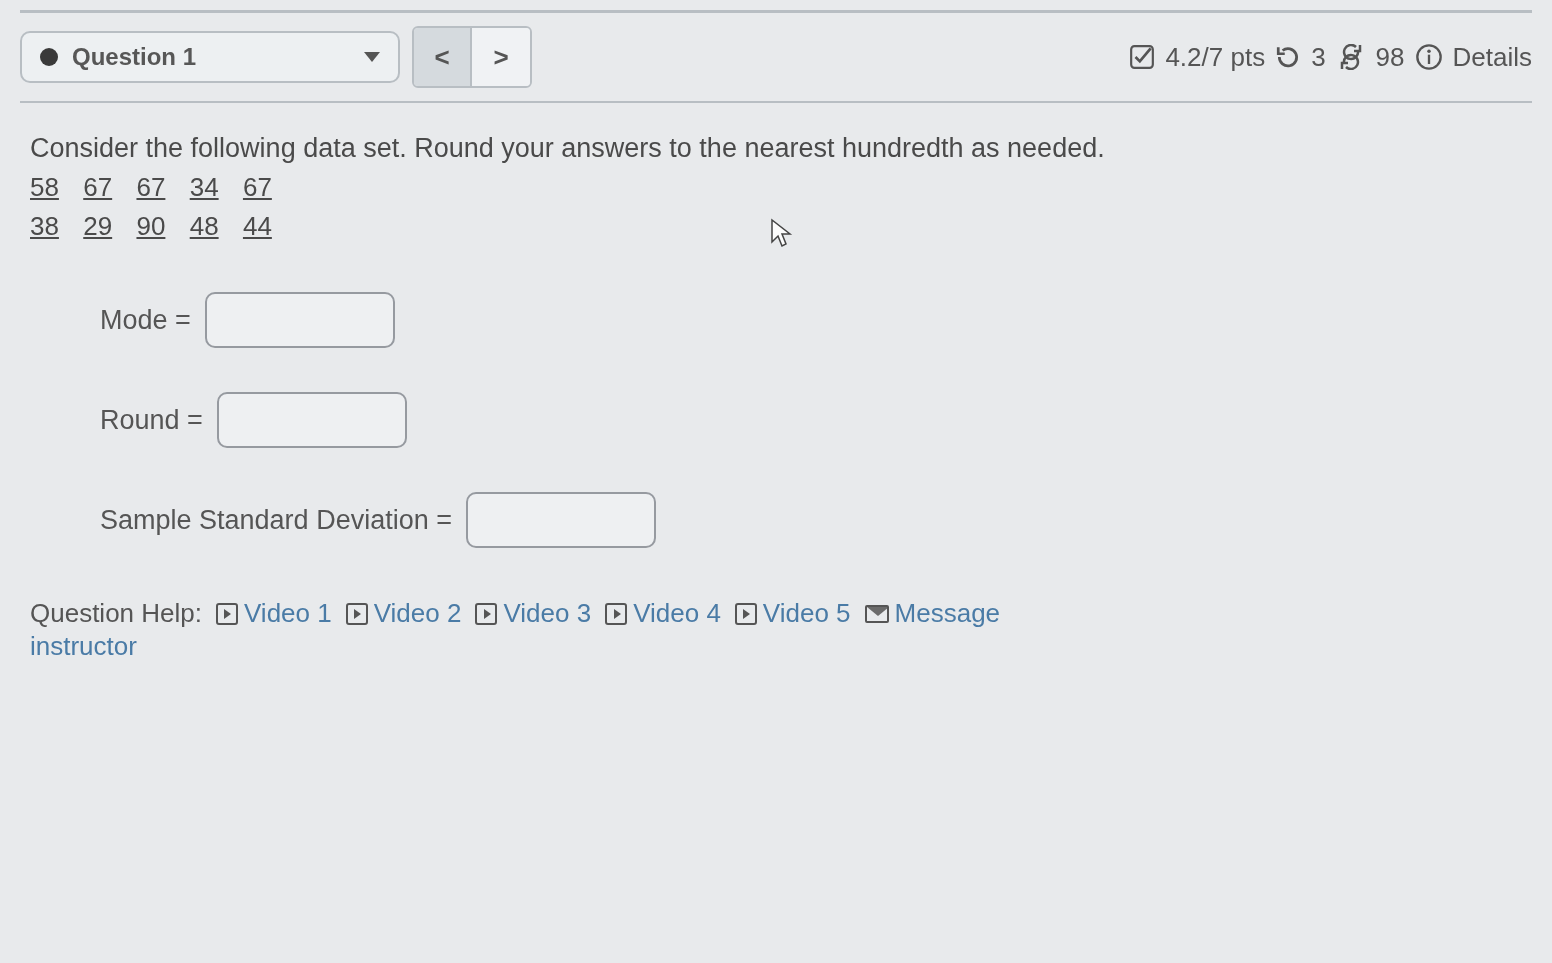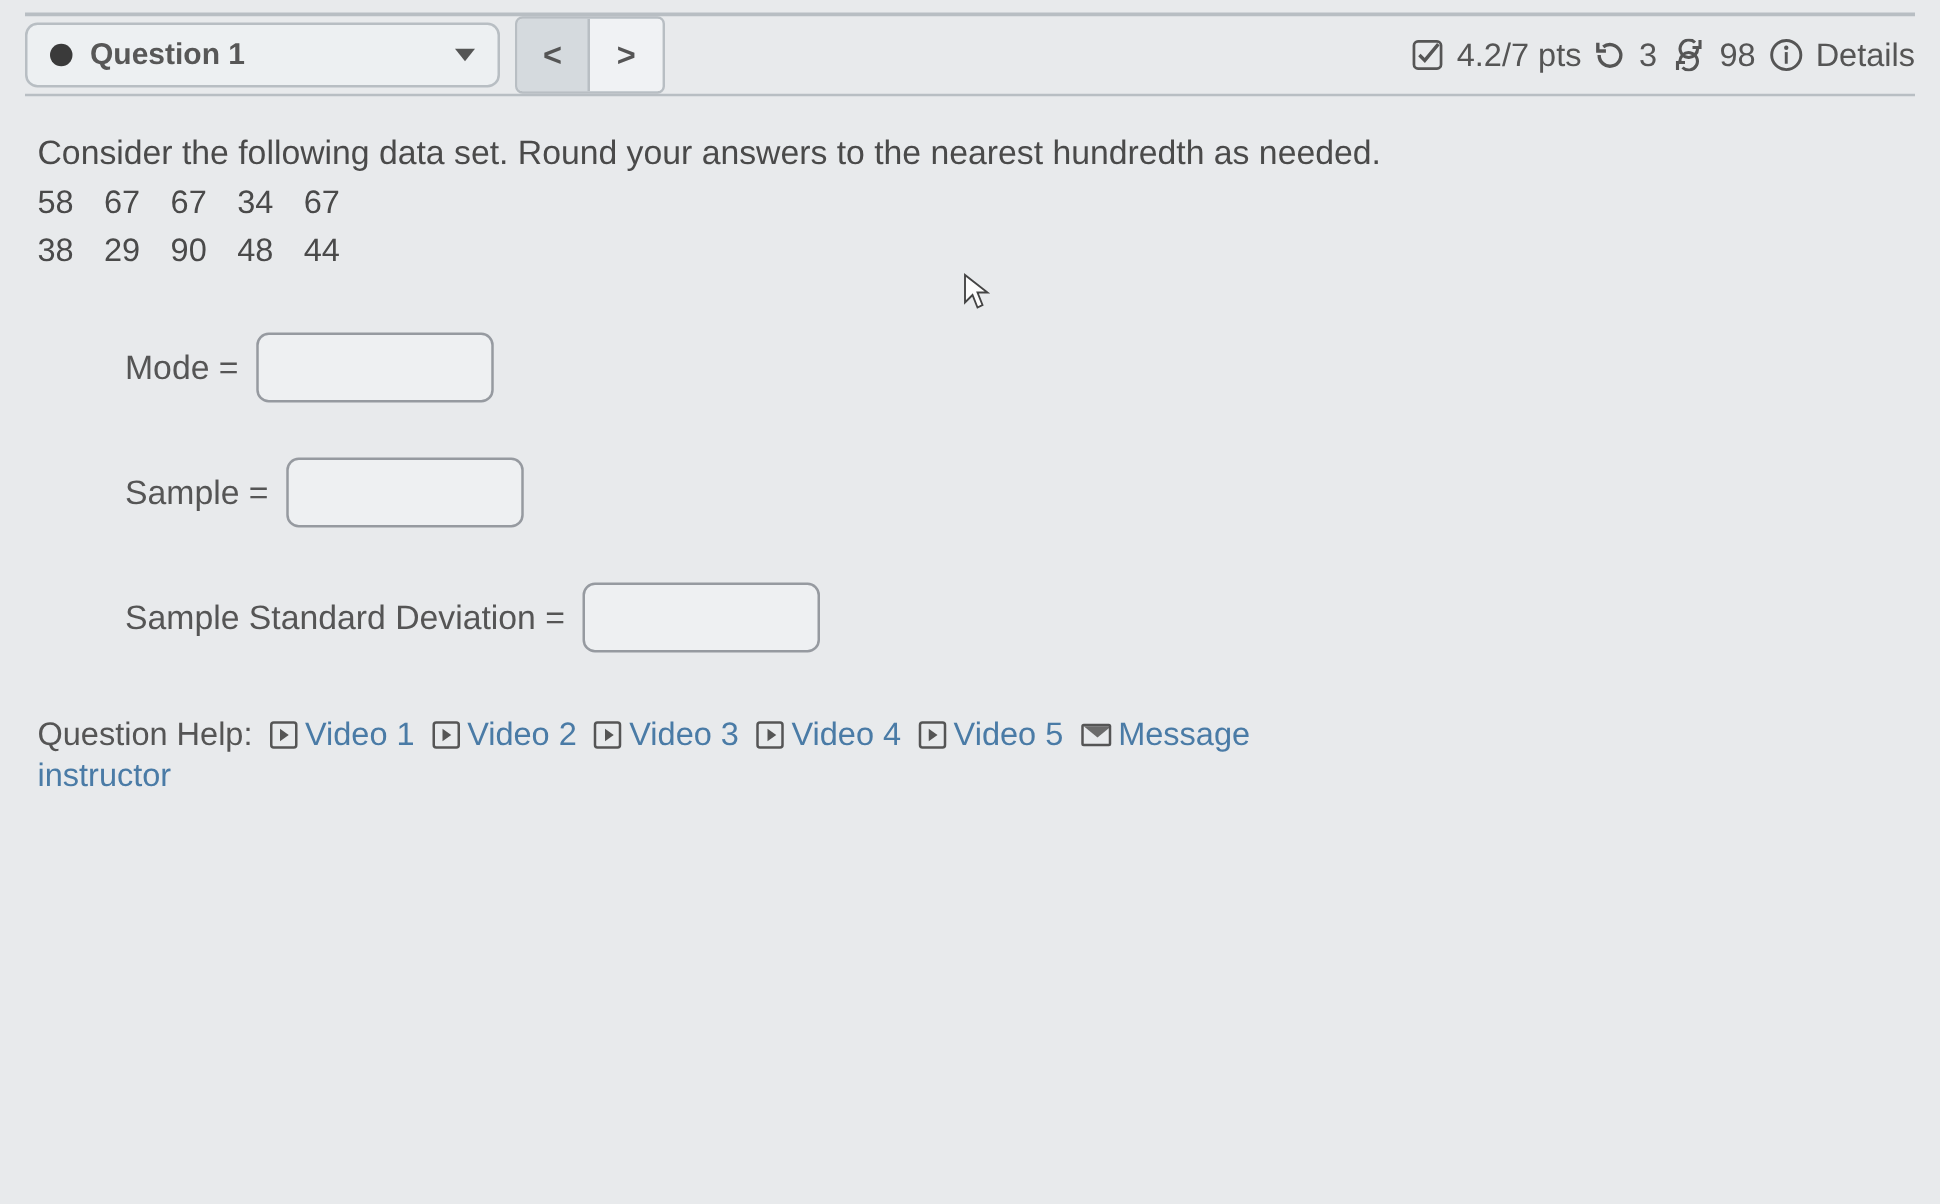--- a/index.html
+++ b/index.html
@@ -8,21 +8,21 @@
     background: #e8eaec;
     color: #444;
     font-size: 24px;
     padding: 0 20px;
   }
   .top-bar {
     display: flex;
     align-items: center;
     border-top: 3px solid #b8bec3;
     border-bottom: 2px solid #b8bec3;
-    padding: 0 0;
+    padding: 13px 0;
     margin-top: 10px;
     gap: 12px;
   }
   .question-selector {
     display: flex;
     align-items: center;
     border: 2px solid #b8bec3;
     border-radius: 10px;
     background: #edf0f2;
     padding: 10px 18px;
@@ -75,21 +75,21 @@
     align-items: center;
     gap: 10px;
     color: #555;
     font-size: 26px;
   }
   .score-area svg { flex-shrink: 0; }
   .details-link { color: #555; cursor: pointer; }
   .content { padding: 30px 10px 10px 10px; }
   .prompt { color: #4a4a4a; font-size: 27px; margin-bottom: 8px; }
   .data-rows { color: #4a4a4a; font-size: 26px; margin-bottom: 8px; }
-  .data-rows span { display: inline-block; width: 46px; }
+  .data-rows span { display: inline-block; width: 46px; text-decoration: underline; }
   .answers { margin-top: 50px; margin-left: 70px; }
   .answer-row {
     display: flex;
     align-items: center;
     margin-bottom: 44px;
     font-size: 27px;
     color: #555;
   }
   .answer-label { margin-right: 14px; }
   .answer-input {
@@ -224,21 +224,21 @@
     <span>48</span>
     <span>44</span>
   </div>
 
   <div class="answers">
     <div class="answer-row">
       <span class="answer-label">Mode =</span>
       <input class="answer-input" style="">
     </div>
     <div class="answer-row">
-      <span class="answer-label">Sample =</span>
+      <span class="answer-label">Round =</span>
       <input class="answer-input" style="">
     </div>
     <div class="answer-row">
       <span class="answer-label">Sample Standard Deviation =</span>
       <input class="answer-input" style="">
     </div>
   </div>
 
   <div class="help-row">
     <span>Question Help:</span>

